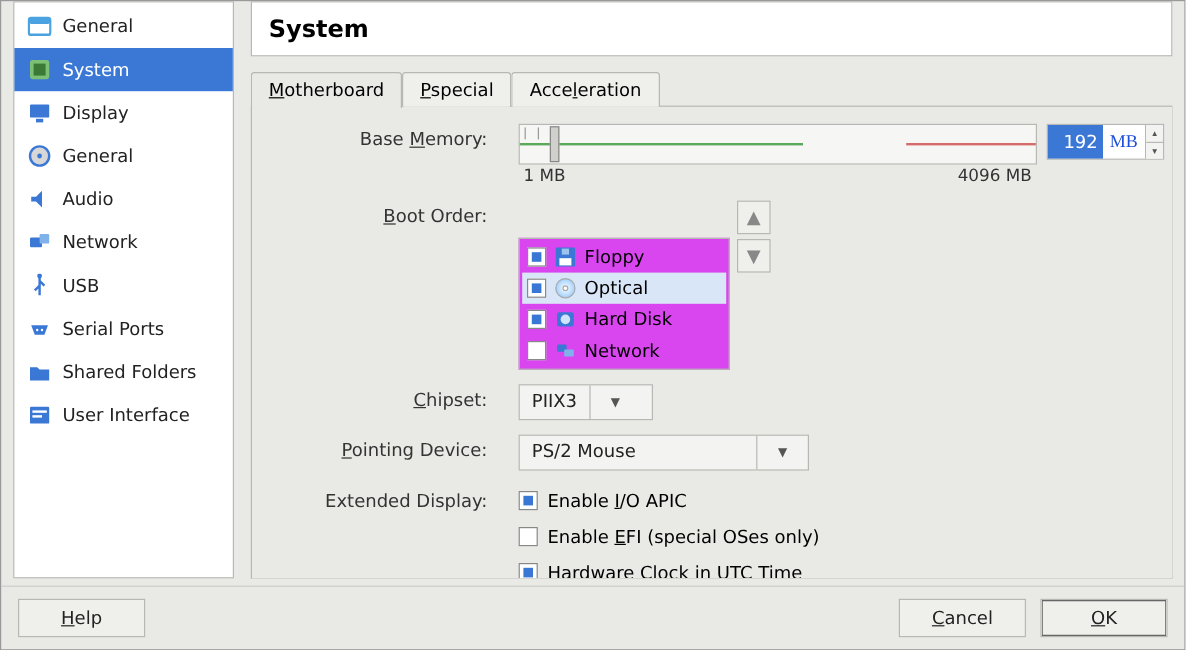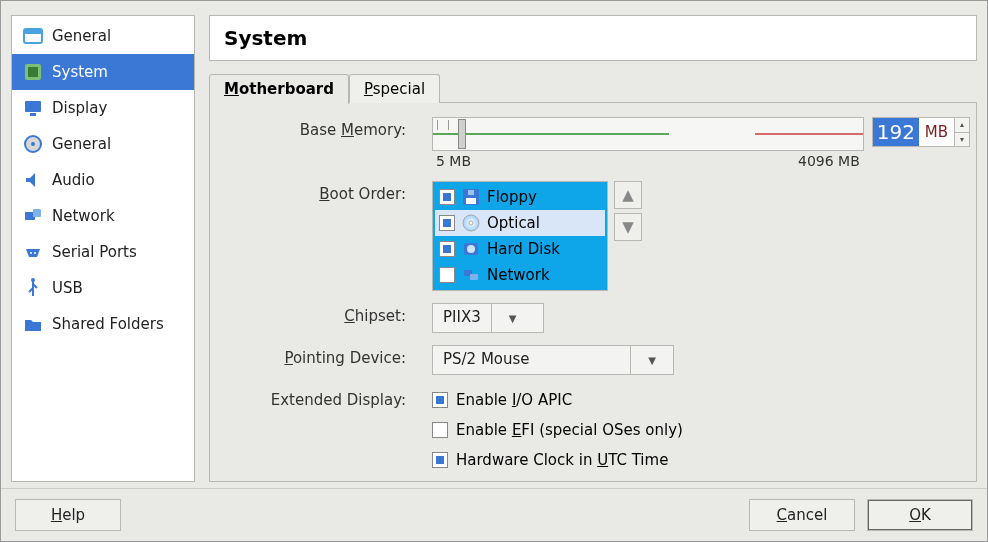--- a/index.html
+++ b/index.html
@@ -15,21 +15,21 @@
   }
   html,body{margin:0;padding:0;background:#fff;}
   .window{
     width:988px;height:542px;
     background:var(--bg);
     border:1px solid #999;
     box-sizing:border-box;
     display:flex;flex-direction:column;
   }
   .main{
-    flex:1;display:flex;gap:14px;padding:14px 10px 0 10px;
+    flex:1;display:flex;gap:14px;padding:0 10px 0 10px;
     box-sizing:border-box;min-height:0;
   }
   
   .sidebar{
     width:184px;flex:none;
     background:var(--panel);
     border:1px solid var(--border);
     padding:2px 0;
     box-sizing:border-box;
   }
@@ -61,21 +61,21 @@
   }
   .tab{
     padding:5px 14px;border:1px solid var(--border);border-bottom:none;
     background:#efefec;margin-right:0px;position:relative;
     border-top-left-radius:3px;border-top-right-radius:3px;
     z-index:1;cursor:default;
   }
   .tab.active{
     background:var(--bg);
     z-index:2;
-    padding-bottom:6px;margin-bottom:-1px;font-weight:bold;
+    padding-bottom:6px;margin-bottom:-1px;
   }
   .panel-body{
     flex:1;padding:14px 6px 6px 6px;
     border:1px solid var(--border);border-top:none;
     background:var(--bg);
     overflow:auto;
   }
   .form-row{
     display:flex;align-items:flex-start;margin-bottom:12px;gap:16px;
   }
@@ -106,39 +106,40 @@
   .slider .handle{
     position:absolute;top:1px;bottom:1px;width:6px;left:25px;background:#d0d0cd;border:1px solid #888;
   }
   .slider-labels{display:flex;justify-content:space-between;font-size:14px;padding:2px 4px 0;color:#333;}
   .spin{
     flex:none;display:flex;align-items:stretch;height:28px;
     border:1px solid var(--border);background:#fff;
   }
   .spin input{
     width:38px;border:none;background:var(--blue-sel);color:#fff;
-    font-size:20px;text-align:right;padding:0 4px;outline:none;
+    font-size:15px;text-align:right;padding:0 4px;outline:none;
     font-family:inherit;
   }
-  .spin .unit{display:flex;align-items:center;padding:0 6px;color:#7f1d1d;}
+  .spin .unit{display:flex;align-items:center;padding:0 6px;color:#1d4ed8;font-family:Liberation Serif, serif;}
   .spin .arrows{
     width:14px;border-left:1px solid var(--border);
     display:flex;flex-direction:column;
   }
   .spin .arrows button{
     flex:1;border:none;background:#f3f3f1;padding:0;cursor:default;
     display:flex;align-items:center;justify-content:center;font-size:8px;color:#555;
     border-bottom:1px solid var(--border);
   }
   .spin .arrows button:last-child{border-bottom:none;}
   
   .boot-wrap{display:flex;gap:6px;align-items:flex-start;}
   .boot-list{
-    width:170px;border:1px solid var(--border);background:#0ea5e9;
+    width:170px;border:1px solid var(--border);background:#d946ef;
     padding:2px;
+    margin-top:31px;
   }
   .boot-item{
     display:flex;align-items:center;gap:6px;padding:3px 4px;
   }
   .boot-item.sel{background:#d9e6f7;}
   .chk{
     width:14px;height:14px;border:1px solid #888;background:#fff;
     display:inline-flex;align-items:center;justify-content:center;flex:none;
   }
   .chk.on::after{
@@ -233,73 +234,84 @@
           <svg width="20" height="20">
               <rect x="2" y="6" width="10" height="8" rx="1" fill="#3b78d6"></rect>
               <rect x="10" y="3" width="8" height="8" rx="1" fill="#7fb2ea"></rect>
             </svg>
         </span>
         <span>Network</span>
       </div>
       <div class="sb-item">
         <span class="sb-icon">
           <svg width="20" height="20">
+              <path d="M10 2 v16 M10 6 l4 4 M10 10 l-4 4" stroke="#3b78d6" stroke-width="2" fill="none"></path>
+              <circle cx="10" cy="2" r="2" fill="#3b78d6"></circle>
+            </svg>
+        </span>
+        <span>USB</span>
+      </div>
+      <div class="sb-item">
+        <span class="sb-icon">
+          <svg width="20" height="20">
               <path d="M3 7 h14 l-3 8 h-8 z" fill="#3b78d6"></path>
               <circle cx="8" cy="11" r="1" fill="#fff"></circle>
               <circle cx="12" cy="11" r="1" fill="#fff"></circle>
             </svg>
         </span>
         <span>Serial Ports</span>
       </div>
       <div class="sb-item">
         <span class="sb-icon">
           <svg width="20" height="20">
-              <path d="M10 2 v16 M10 6 l4 4 M10 10 l-4 4" stroke="#3b78d6" stroke-width="2" fill="none"></path>
-              <circle cx="10" cy="2" r="2" fill="#3b78d6"></circle>
-            </svg>
-        </span>
-        <span>USB</span>
-      </div>
-      <div class="sb-item">
-        <span class="sb-icon">
-          <svg width="20" height="20">
               <path d="M2 6 h6 l2 2 h8 v9 h-16 z" fill="#3b78d6"></path>
             </svg>
         </span>
         <span>Shared Folders</span>
+      </div>
+      <div class="sb-item">
+        <span class="sb-icon">
+          <svg width="20" height="20">
+              <rect x="2" y="3" width="16" height="14" rx="1" fill="#3b78d6"></rect>
+              <rect x="4" y="6" width="12" height="2" fill="#fff"></rect>
+              <rect x="4" y="10" width="8" height="2" fill="#fff"></rect>
+            </svg>
+        </span>
+        <span>User Interface</span>
       </div>
     </div>
 
     <div class="content">
       <div class="title-card">System</div>
 
       <div class="tabbar">
         <div class="tab active"><span class="mn">M</span><span>otherboard</span></div>
         <div class="tab"><span class="mn">P</span><span>special</span></div>
+        <div class="tab"><span>Acce</span><span class="mn">l</span><span>eration</span></div>
       </div>
 
       <div class="panel-body">
 
         <div class="form-row">
           <div class="form-label">Base <span class="mn">M</span>emory:</div>
           <div class="form-field">
             <div class="slider-wrap">
               <div style="flex:1;min-width:0;">
                 <div class="slider">
                   <div class="track-green"></div>
                   <div class="track-red"></div>
                   <div class="ticks">
                       <span></span>
                       <span></span>
                       <span></span>
                     </div>
                   <div class="handle"></div>
                 </div>
                 <div class="slider-labels">
-                  <span>5 MB</span>
+                  <span>1 MB</span>
                   <span>4096 MB</span>
                 </div>
               </div>
               <div class="spin">
                 <input value="192" style="">
                 <span class="unit">MB</span>
                 <div class="arrows">
                   <button>▴</button>
                   <button>▾</button>
                 </div>

